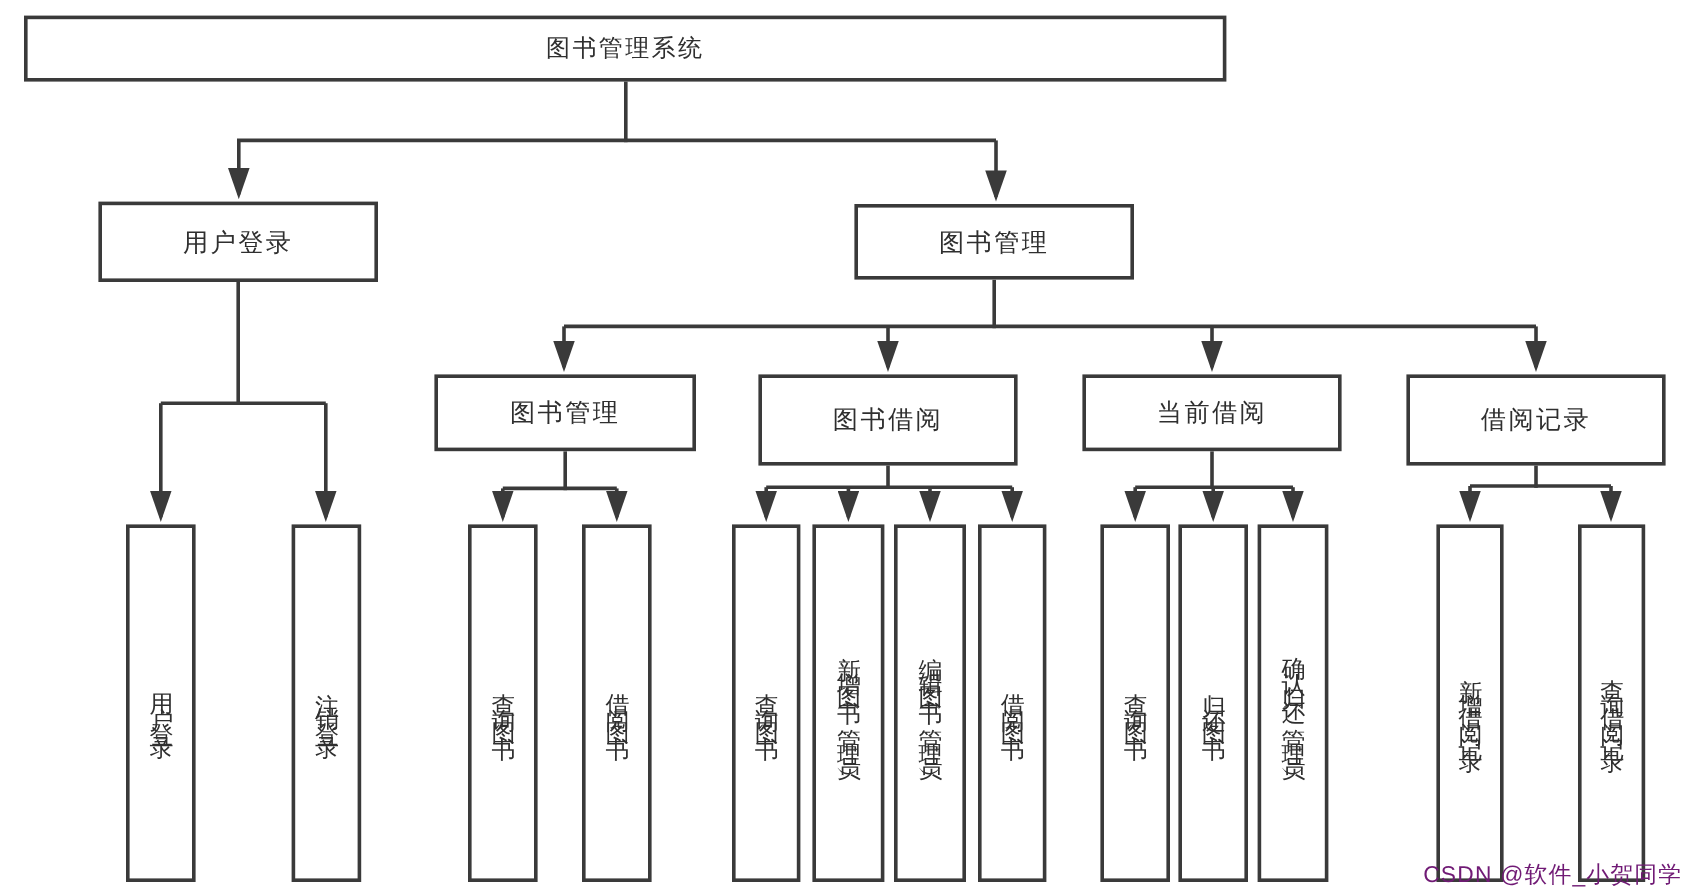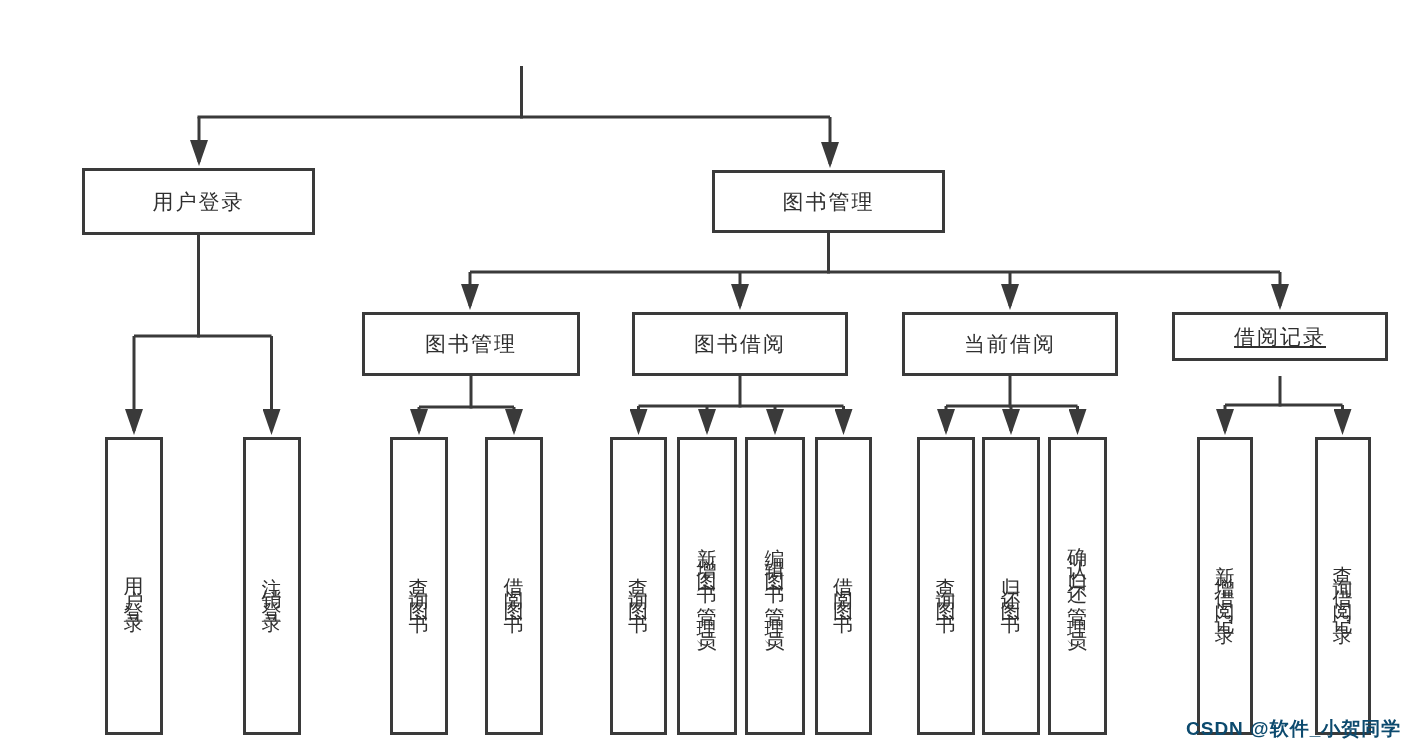--- a/index.html
+++ b/index.html
@@ -30,25 +30,24 @@
     font-size: 20px;
     letter-spacing: 12px;
     line-height: 1;
   }
   .vbox span { display: inline-block; }
   #watermark {
     position: absolute;
     left: 1186px; top: 716px;
     width: 215px;
     font-size: 19px;
-    color: #0c4a6e;
+    color: #701a75;
     white-space: nowrap;
     z-index: 5;
     letter-spacing: 1px;
-    font-weight: bold;
   }
 </style>
 </head>
 <body>
 
 <div id="stage">
 
   <svg id="wires" viewBox="0 0 1405 747" xmlns="http://www.w3.org/2000/svg">
     <defs>
       <marker id="arrow" markerUnits="userSpaceOnUse" markerWidth="26" markerHeight="18" viewBox="0 0 26 18" refX="22" refY="9" orient="auto">
@@ -92,38 +91,41 @@
       <path d="M1011,406 L1011,431" marker-end="url(#arrow)"></path>
       <path d="M1077.5,406 L1077.5,431" marker-end="url(#arrow)"></path>
 
       <path d="M1280,376 L1280,406.5"></path>
       <path d="M1225,405 L1342.5,405"></path>
       <path d="M1225,405 L1225,431" marker-end="url(#arrow)"></path>
       <path d="M1342.5,405 L1342.5,431" marker-end="url(#arrow)"></path>
     </g>
   </svg>
 
+  <div class="box rootbox" style="left:20px; top:13px; width:1002px; height:55px;">
+    <span>图书管理系统</span>
+  </div>
 
   <div class="box hbox" style="left:82px; top:168px; width:233px; height:67px;">
     <span>用户登录</span>
   </div>
   <div class="box hbox" style="left:712px; top:170px; width:233px; height:63px;text-align:right;">
     <span>图书管理</span>
   </div>
 
   <div class="box hbox" style="left:362px; top:312px; width:218px; height:64px;">
     <span>图书管理</span>
   </div>
-  <div class="box hbox" style="left:632px; top:312px; width:216px; height:64px;">
+  <div class="box hbox" style="left:632px; top:312px; width:216px; height:76px;">
     <span>图书借阅</span>
   </div>
   <div class="box hbox" style="left:902px; top:312px; width:216px; height:64px;">
     <span>当前借阅</span>
   </div>
-  <div class="box hbox" style="left:1172px; top:312px; width:216px; height:49px;text-decoration:underline;">
+  <div class="box hbox" style="left:1172px; top:312px; width:216px; height:76px;">
     <span>借阅记录</span>
   </div>
 
   <div class="box vbox" style="left:105px; top:437px; width:58px; height:298px;">
     <span>用户登录</span>
   </div>
   <div class="box vbox" style="left:243px; top:437px; width:58px; height:298px;">
     <span>注销登录</span>
   </div>
 

